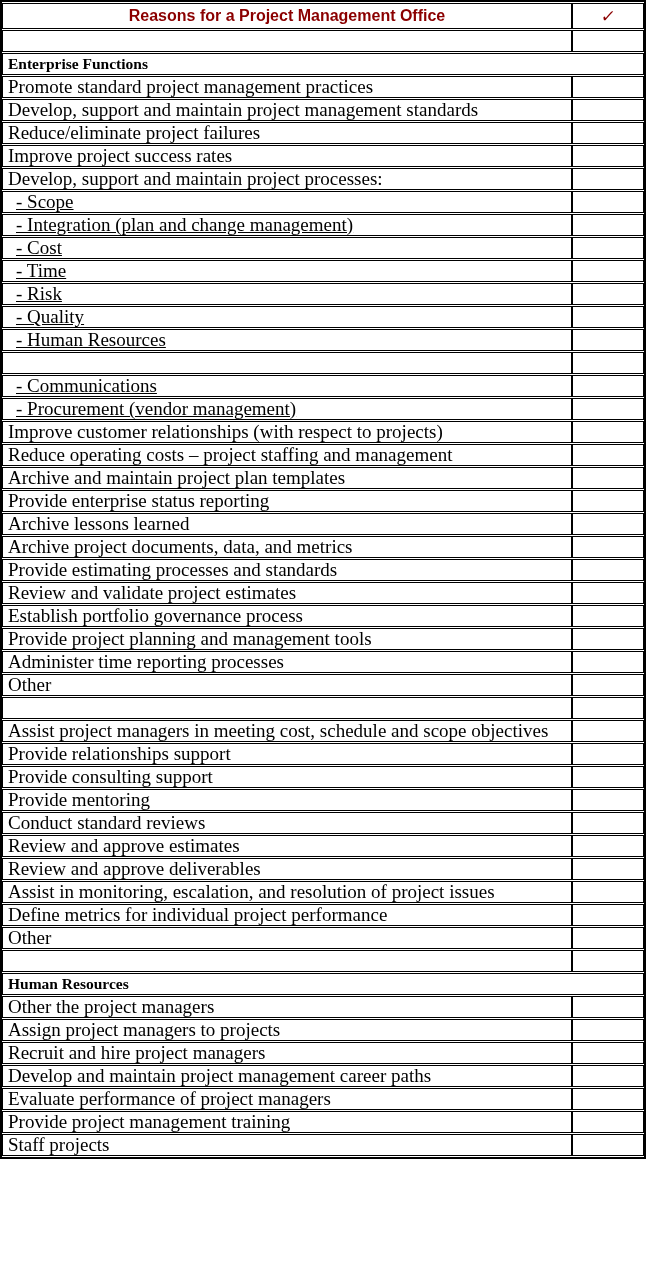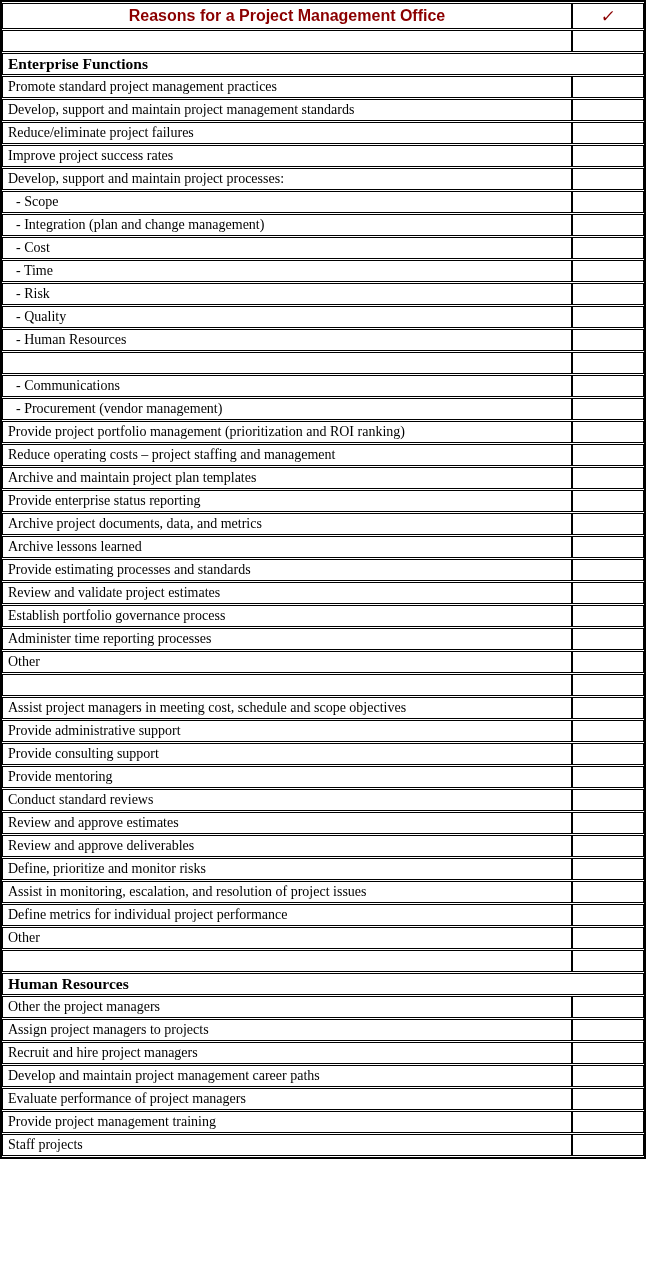--- a/index.html
+++ b/index.html
@@ -5,22 +5,22 @@
   :root { --accent:#8b0000; --border:#000000; --bg:#ffffff; }
   html,body{margin:0;padding:0;background:var(--bg);}
   body{width:646px;font-family:"Liberation Serif","DejaVu Serif",serif;color:#000;}
   table.checklist{
     width:646px;border-collapse:separate;border-spacing:0 1px;
     border:2px solid var(--border);box-sizing:border-box;table-layout:fixed;
     background:var(--bg);
   }
   col.check-col{width:72px;}
   td{border:1px solid var(--border);box-sizing:border-box;overflow:hidden;background:#fff;vertical-align:middle;}
-  td.label{padding:0 4px 1px 5px;font-size:14px;line-height:19px;height:19px;white-space:normal;}
-  td.label.indent{padding-left:13px;}
+  td.label{padding:0 4px 1px 5px;font-size:19px;line-height:19px;height:19px;white-space:normal;}
+  td.label.indent{padding-left:13px;text-decoration:underline;}
   td.label.section{font-weight:bold;font-size:15.5px;}
   td.label.tall{height:40px;line-height:20px;}
   td.check{padding:0;}
   tr.title-row td.title{
     height:24px;text-align:center;
     font-family:"Liberation Sans","DejaVu Sans",sans-serif;
     font-weight:bold;font-size:16px;color:var(--accent);padding:0 4px;
   }
   tr.title-row td.check{text-align:center;}
   .checkmark{
@@ -103,97 +103,97 @@
       </tr>
       <tr class="row">
         <td class="label indent">- Communications</td>
         <td class="check"></td>
       </tr>
       <tr class="row">
         <td class="label indent">- Procurement (vendor management)</td>
         <td class="check"></td>
       </tr>
       <tr class="row">
-        <td class="label">Provide project portfolio management (prioritization and ROI ranking)</td>
+        <td class="label">Improve customer relationships (with respect to projects)</td>
         <td class="check"></td>
       </tr>
       <tr class="row">
         <td class="label">Reduce operating costs – project staffing and management</td>
         <td class="check"></td>
       </tr>
       <tr class="row">
         <td class="label">Archive and maintain project plan templates</td>
         <td class="check"></td>
       </tr>
       <tr class="row">
         <td class="label">Provide enterprise status reporting</td>
         <td class="check"></td>
       </tr>
       <tr class="row">
+        <td class="label">Archive lessons learned</td>
+        <td class="check"></td>
+      </tr>
+      <tr class="row">
         <td class="label">Archive project documents, data, and metrics</td>
         <td class="check"></td>
       </tr>
       <tr class="row">
-        <td class="label">Archive lessons learned</td>
-        <td class="check"></td>
-      </tr>
-      <tr class="row">
         <td class="label">Provide estimating processes and standards</td>
         <td class="check"></td>
       </tr>
       <tr class="row">
         <td class="label">Review and validate project estimates</td>
         <td class="check"></td>
       </tr>
       <tr class="row">
         <td class="label">Establish portfolio governance process</td>
         <td class="check"></td>
       </tr>
       <tr class="row">
+        <td class="label">Provide project planning and management tools</td>
+        <td class="check"></td>
+      </tr>
+      <tr class="row">
         <td class="label">Administer time reporting processes</td>
         <td class="check"></td>
       </tr>
       <tr class="row">
         <td class="label">Other</td>
         <td class="check"></td>
       </tr>
       <tr class="row">
         <td class="label">&nbsp;</td>
         <td class="check"></td>
       </tr>
       <tr class="row">
         <td class="label">Assist project managers in meeting cost, schedule and scope objectives</td>
         <td class="check"></td>
       </tr>
       <tr class="row">
-        <td class="label">Provide administrative support</td>
+        <td class="label">Provide relationships support</td>
         <td class="check"></td>
       </tr>
       <tr class="row">
         <td class="label">Provide consulting support</td>
         <td class="check"></td>
       </tr>
       <tr class="row">
         <td class="label">Provide mentoring</td>
         <td class="check"></td>
       </tr>
       <tr class="row">
         <td class="label">Conduct standard reviews</td>
         <td class="check"></td>
       </tr>
       <tr class="row">
         <td class="label">Review and approve estimates</td>
         <td class="check"></td>
       </tr>
       <tr class="row">
         <td class="label">Review and approve deliverables</td>
-        <td class="check"></td>
-      </tr>
-      <tr class="row">
-        <td class="label">Define, prioritize and monitor risks</td>
         <td class="check"></td>
       </tr>
       <tr class="row">
         <td class="label">Assist in monitoring, escalation, and resolution of project issues</td>
         <td class="check"></td>
       </tr>
       <tr class="row">
         <td class="label">Define metrics for individual project performance</td>
         <td class="check"></td>
       </tr>

